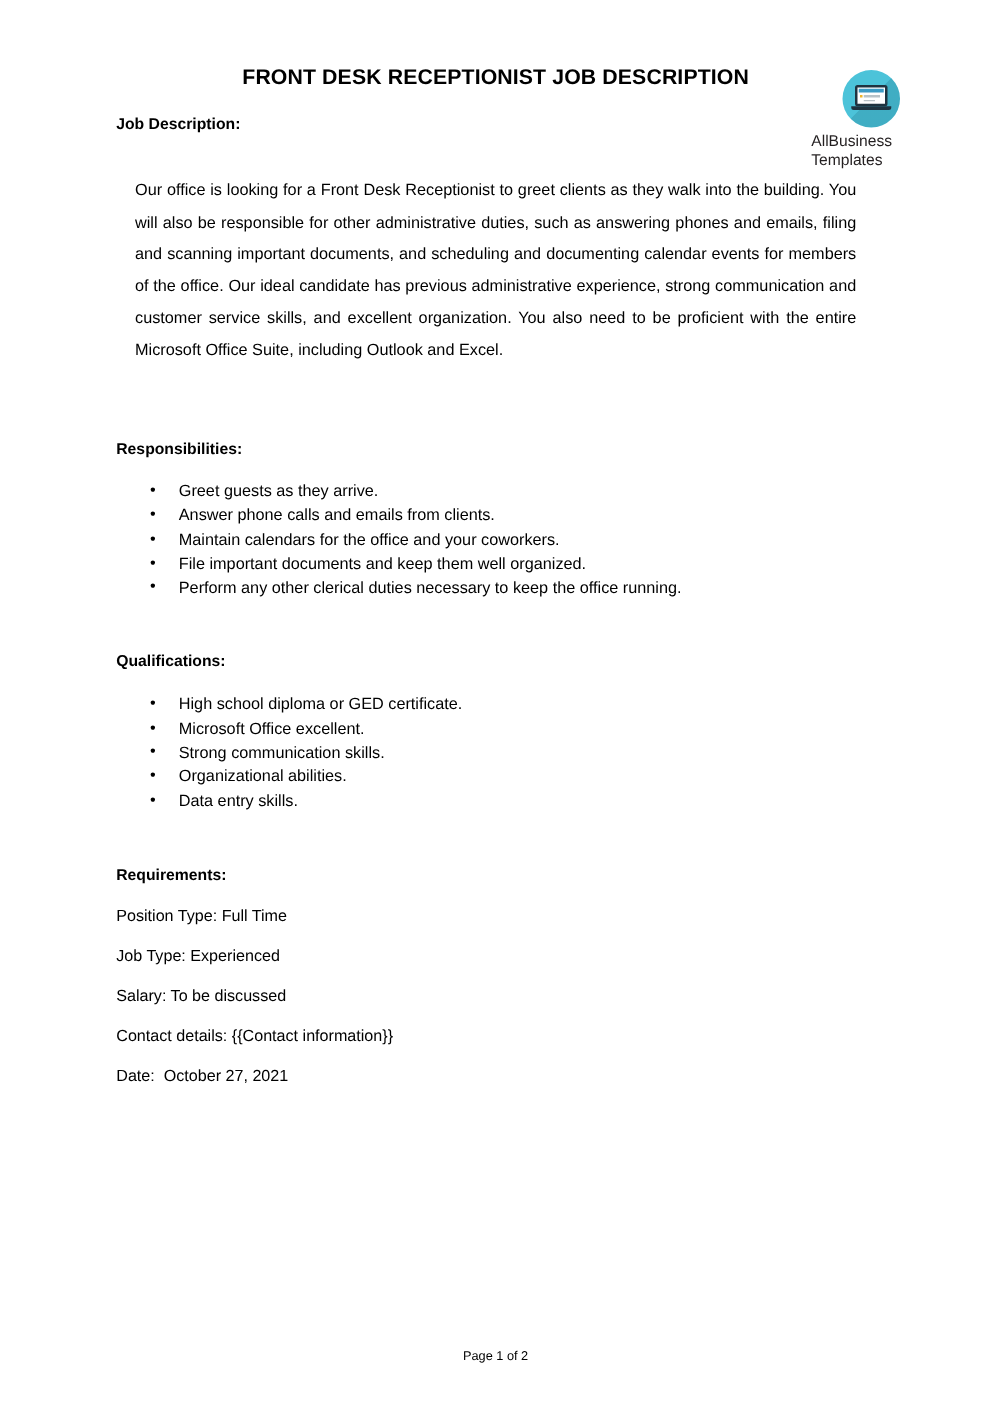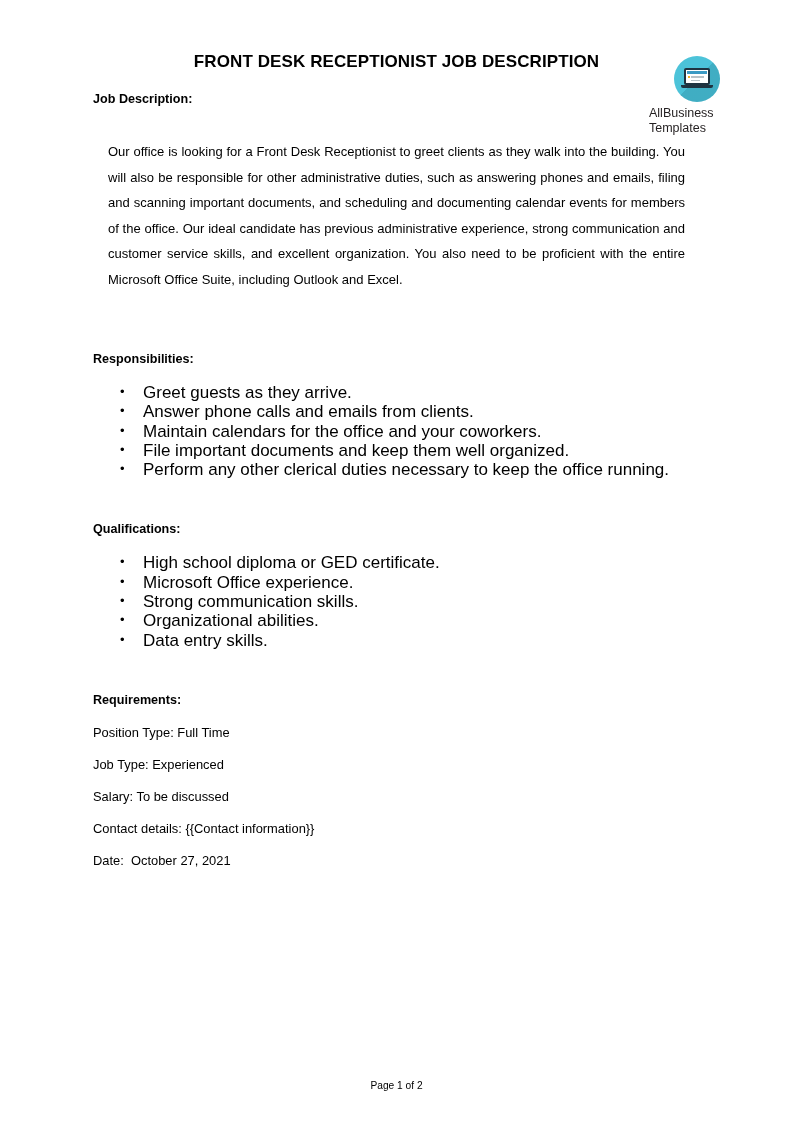--- a/index.html
+++ b/index.html
@@ -151,21 +151,21 @@
 
   ul.bullets {
     margin: 0;
     padding: 0;
     list-style: none;
     padding-top: 15px;
   }
   ul.bullets li {
     position: relative;
     padding-left: 50px;
-    font-size: 17px;
+    font-size: 13px;
     line-height: 19.3px;
   }
   ul.bullets li::before {
     content: "\2022";
     position: absolute;
     left: 27px;
     top: -1px;
     font-size: 13px;
     line-height: 19.3px;
   }
@@ -228,21 +228,21 @@
       <li>Greet guests as they arrive.</li>
       <li>Answer phone calls and emails from clients.</li>
       <li>Maintain calendars for the office and your coworkers.</li>
       <li>File important documents and keep them well organized.</li>
       <li>Perform any other clerical duties necessary to keep the office running.</li>
     </ul>
 
     <p class="section-heading qualifications">Qualifications:</p>
     <ul class="bullets">
       <li>High school diploma or GED certificate.</li>
-      <li>Microsoft Office experience.</li>
+      <li>Microsoft Office excellent.</li>
       <li>Strong communication skills.</li>
       <li>Organizational abilities.</li>
       <li>Data entry skills.</li>
     </ul>
 
     <p class="section-heading requirements">Requirements:</p>
     <p class="req-line">Position Type: Full Time</p>
     <p class="req-line">Job Type: Experienced</p>
     <p class="req-line">Salary: To be discussed</p>
     <p class="req-line">Contact details: {{Contact information}}</p>

